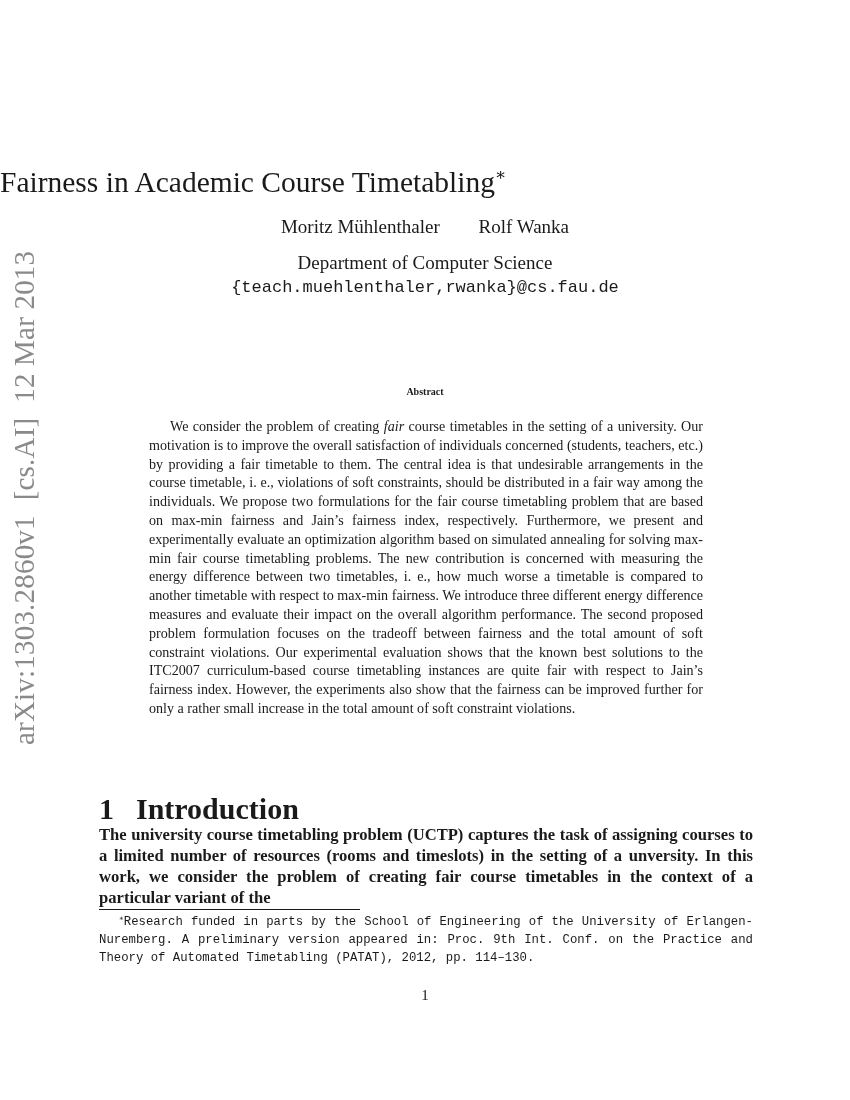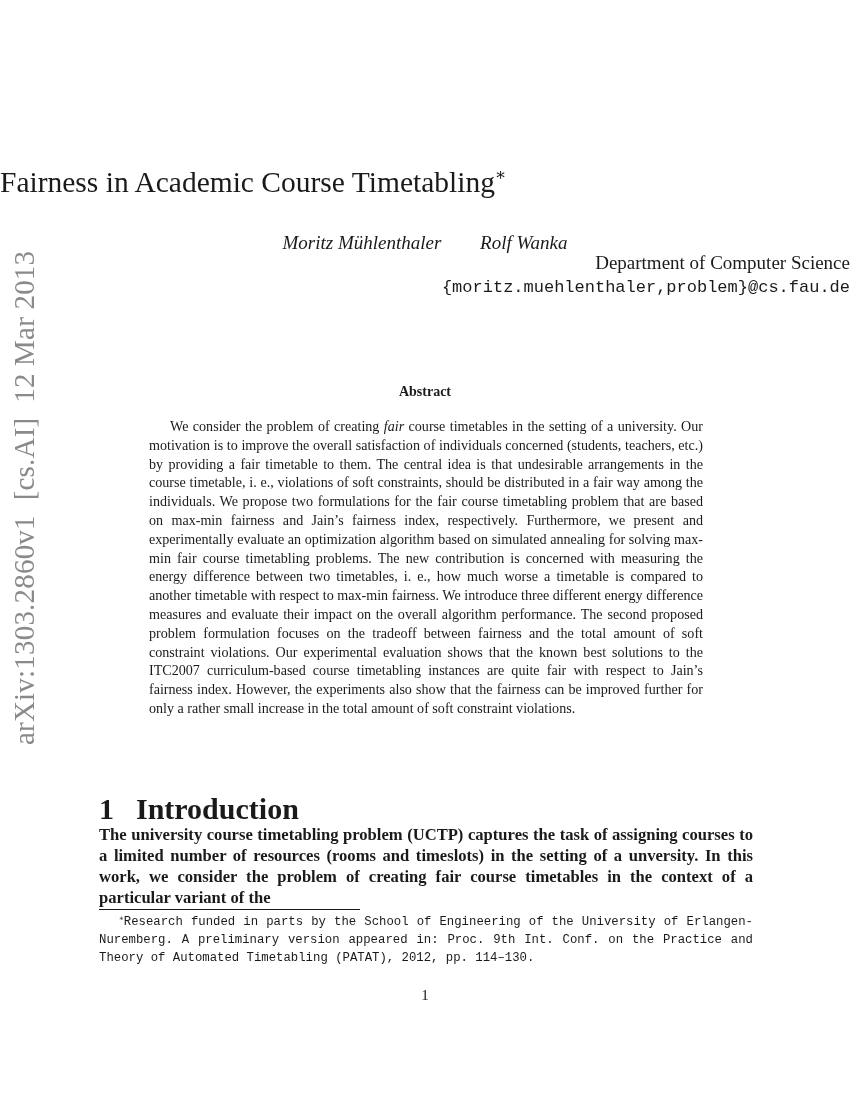--- a/index.html
+++ b/index.html
@@ -15,29 +15,29 @@
     }
     .title {
       position: absolute; top: 158px; left: 0; width: 850px; 
       font-size: 29.5px; line-height: 34px;
     }
     .title sup { font-size: 17px; vertical-align: 12px; }
     .authors {
       position: absolute; top: 215px; left: 0; width: 850px; text-align: center;
       font-size: 19px; line-height: 24px;
     }
-    .authors span { display: inline-block; margin: 16px 17px; font-style: italic; }
+    .authors span { display: inline-block; margin: 0 17px; }
     .affil {
-      position: absolute; top: 250px; left: 0; width: 850px; text-align: right;
+      position: absolute; top: 250px; left: 0; width: 850px; text-align: center;
       font-size: 19px; line-height: 25px;
     }
     .email { font-family: "Liberation Mono", "DejaVu Sans Mono", monospace; font-size: 17px; }
     .abstract-head {
       position: absolute; top: 383px; left: 0; width: 850px; text-align: center;
-      font-weight: bold; font-size: 14px; line-height: 18px;
+      font-weight: bold; font-size: 10px; line-height: 18px;
     }
     .abstract {
       position: absolute; top: 409px; left: 141px; width: 570px;
       font-size: 14.1px; line-height: 18.8px; text-align: justify;
       hyphens: manual;
     }
     .abstract p { margin: 8px; text-indent: 21px; }
     .section-head {
       position: absolute; top: 795px; left: 99px;
       font-weight: bold; font-size: 30px; line-height: 28px;
@@ -70,21 +70,21 @@
 
 <div class="title"><span>Fairness in Academic Course Timetabling</span><sup>∗</sup></div>
 
 <div class="authors">
   <span>Moritz Mühlenthaler</span>
   <span>Rolf Wanka</span>
 </div>
 
 <div class="affil">
   <div>Department of Computer Science</div>
-  <div class="email">{moritz.muehlenthaler,problem}@cs.fau.de</div>
+  <div class="email">{teach.muehlenthaler,rwanka}@cs.fau.de</div>
 </div>
 
 <div class="abstract-head">Abstract</div>
 
 <div class="abstract">
   <p><span>We consider the problem of creating </span><em>fair</em><span> course timetables in the setting of a university. Our motivation is to improve the overall satisfaction of individuals concerned (students, teach­ers, etc.) by providing a fair timetable to them. The central idea is that undesirable arrange­ments in the course timetable, i. e., violations of soft constraints, should be distributed in a fair way among the individuals. We propose two formulations for the fair course timetabling problem that are based on max-min fairness and Jain’s fairness index, respectively. Further­more, we present and experimentally evaluate an optimization algorithm based on simulated annealing for solving max-min fair course timetabling problems. The new contribution is con­cerned with measuring the energy difference between two timetables, i. e., how much worse a timetable is compared to another timetable with respect to max-min fairness. We introduce three different energy difference measures and evaluate their impact on the overall algorithm performance. The second proposed problem formulation focuses on the tradeoff between fair­ness and the total amount of soft constraint violations. Our experimental evaluation shows that the known best solutions to the ITC2007 curriculum-based course timetabling instances are quite fair with respect to Jain’s fairness index. However, the experiments also show that the fairness can be improved further for only a rather small increase in the total amount of soft constraint violations.</span></p>
 </div>
 
 <div class="section-head"><span class="num">1</span><span>Introduction</span></div>
 

